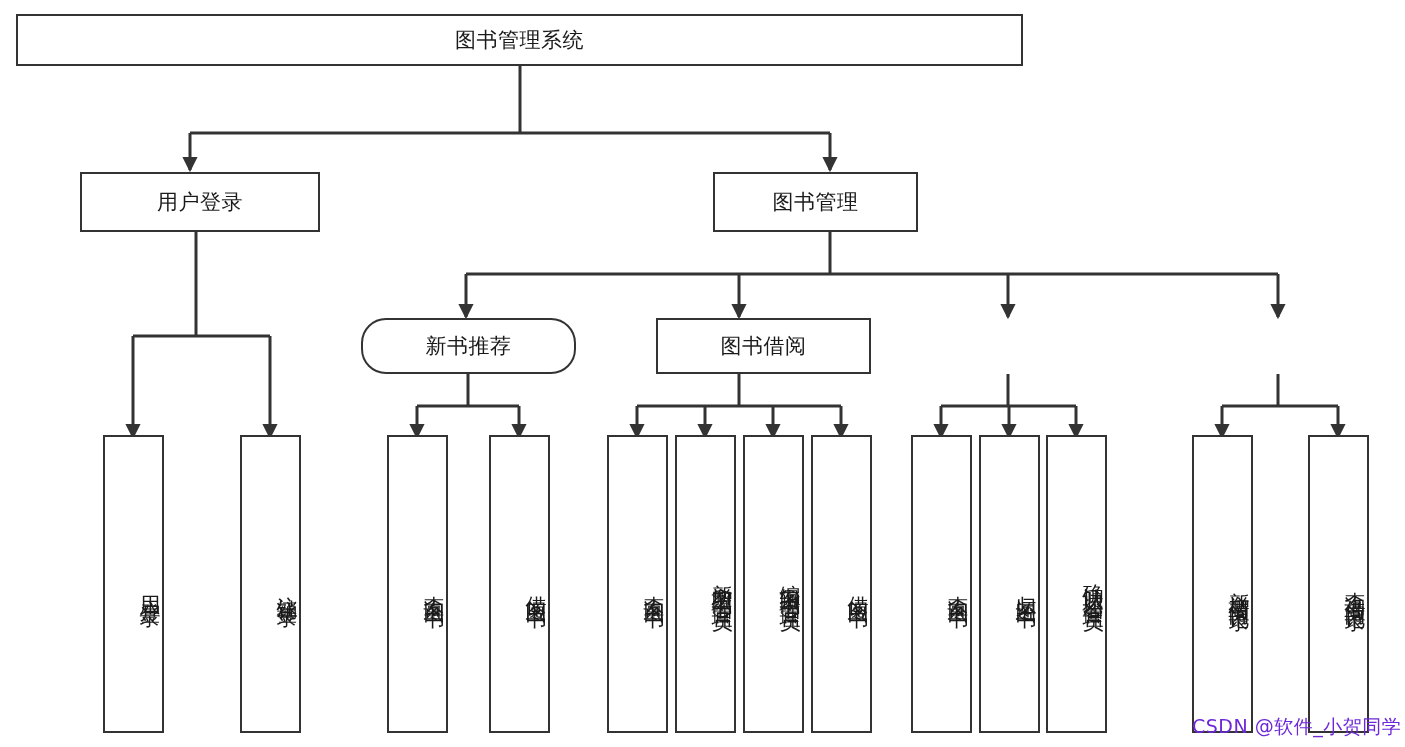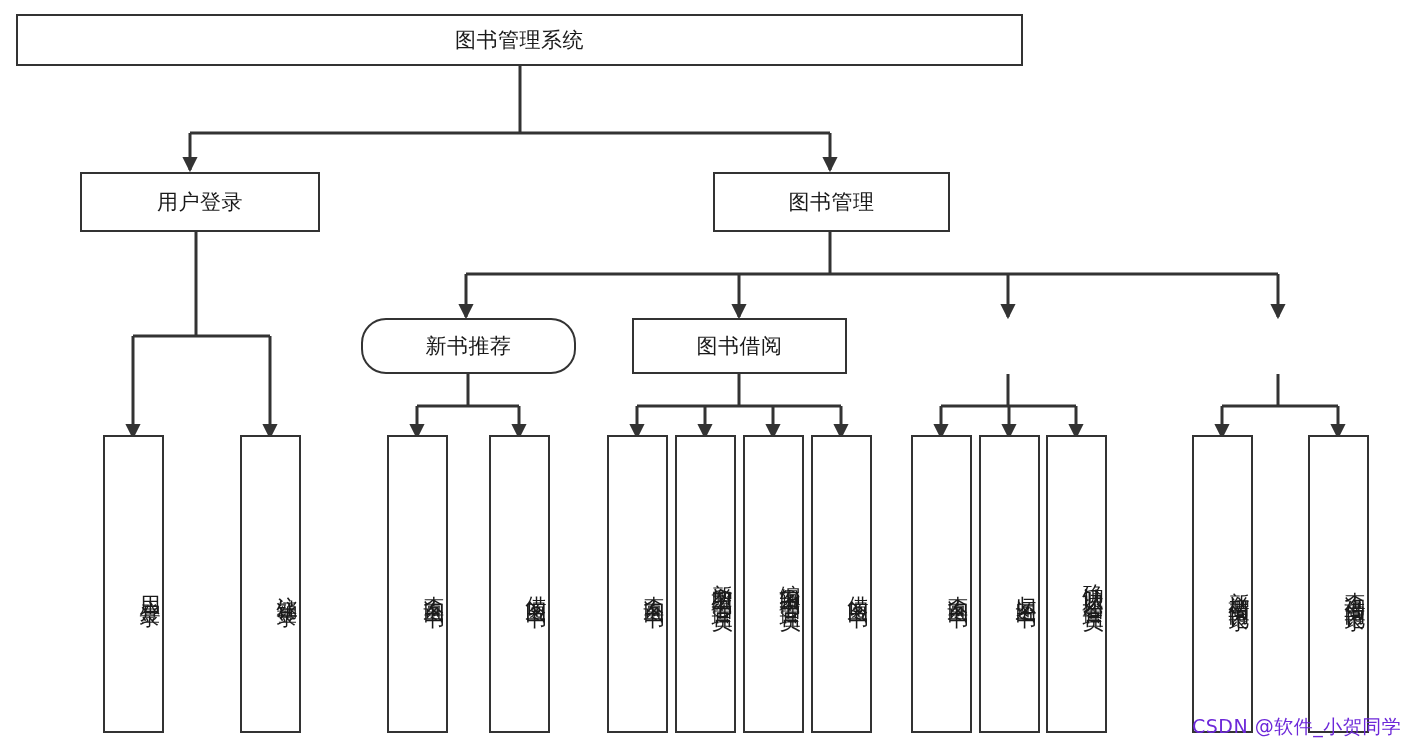--- a/index.html
+++ b/index.html
@@ -122,28 +122,28 @@
     </g>
   </svg>
 
   <div class="node horiz" style="left:16px; top:14px; width:1007px; height:52px;">
     <span class="node-label">图书管理系统</span>
   </div>
 
   <div class="node horiz" style="left:80px; top:172px; width:240px; height:60px;">
     <span class="node-label">用户登录</span>
   </div>
-  <div class="node horiz" style="left:713px; top:172px; width:237px; height:60px;">
+  <div class="node horiz" style="left:713px; top:172px; width:205px; height:60px;">
     <span class="node-label">图书管理</span>
   </div>
 
   <div class="node horiz" style="left:361px; top:318px; width:215px; height:56px;border-radius:25px;">
     <span class="node-label">新书推荐</span>
   </div>
-  <div class="node horiz" style="left:632px; top:318px; width:215px; height:56px;">
+  <div class="node horiz" style="left:656px; top:318px; width:215px; height:56px;">
     <span class="node-label">图书借阅</span>
   </div>
 
   <div class="node vert" style="left:103px; top:435px; width:61px; height:298px;">
     <span class="node-label">用户登录</span>
   </div>
   <div class="node vert" style="left:240px; top:435px; width:61px; height:298px;">
     <span class="node-label">注销登录</span>
   </div>
 

